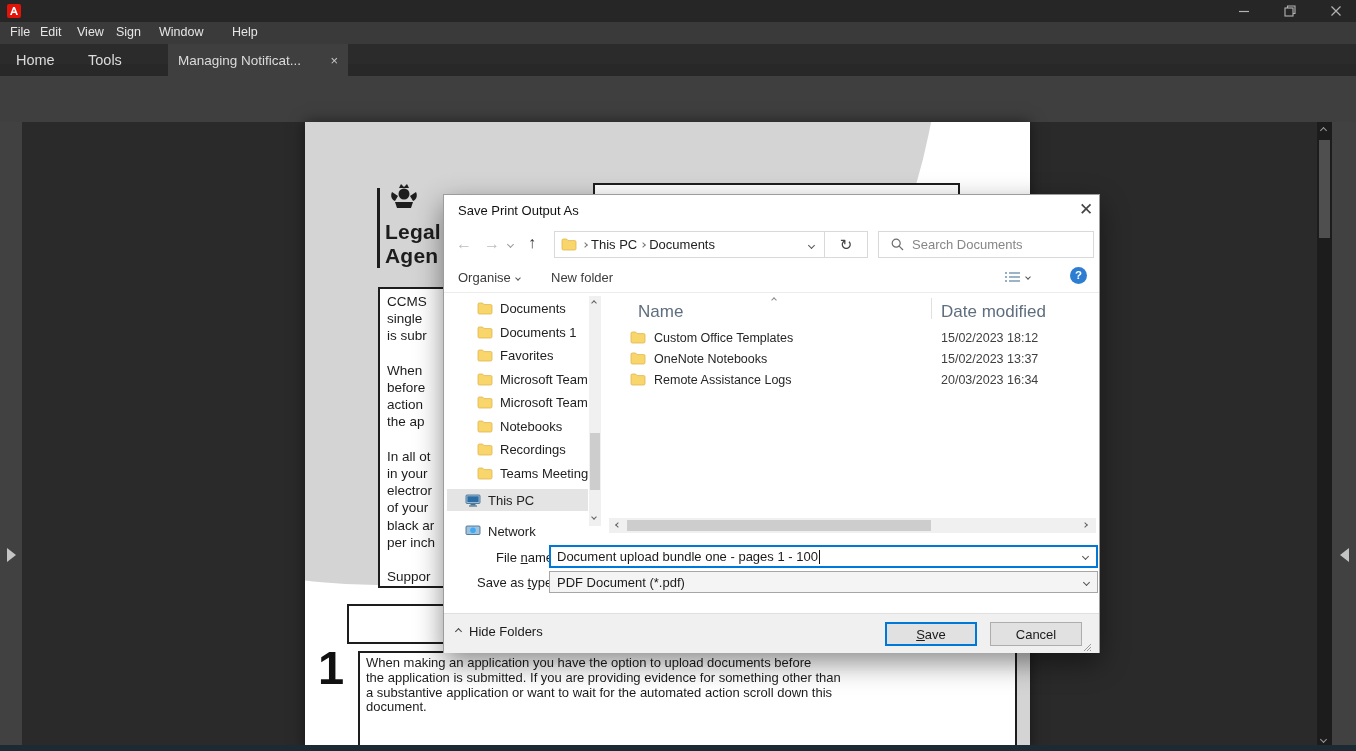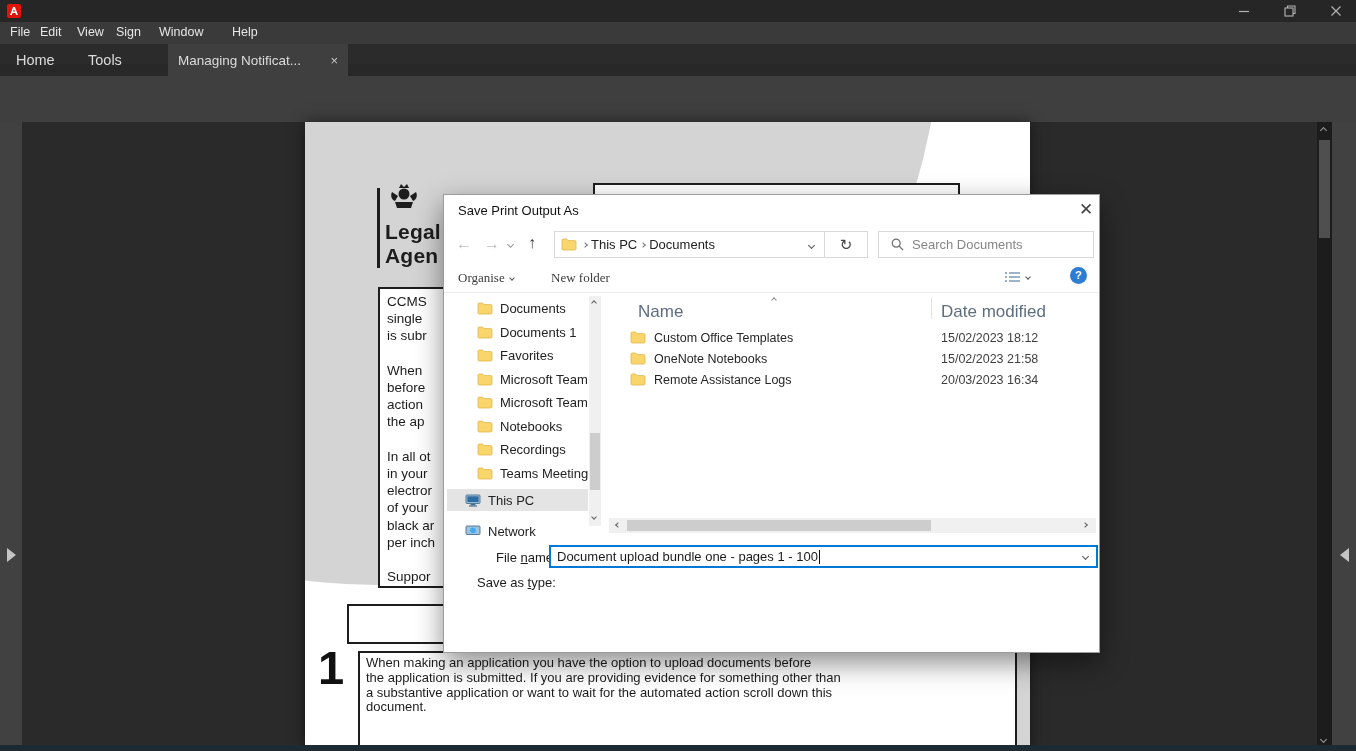--- a/index.html
+++ b/index.html
@@ -49,21 +49,21 @@
   .dlg-close { position:absolute; left:632px; top:5px; width:20px; height:20px; color:#444;
     font-size:17px; text-align:center; line-height:20px; cursor:default; }
   .navbox { position:absolute; border:1px solid #d9d9d9; background:#fff; height:27px; top:36px; display:flex; align-items:center; }
   .crumb { font-size:13px; color:#222; margin:0 4px; }
   .cv { display:inline-block; width:6px; height:6px; border-right:1.5px solid currentColor;
     border-bottom:1.5px solid currentColor; }
   .cv.down { transform:rotate(45deg); }
   .cv.up { transform:rotate(-135deg); }
   .cv.right { transform:rotate(-45deg); }
   .cv.left { transform:rotate(135deg); }
-  .cmd { position:absolute; top:75px; font-size:13px; color:#3c3c3c; display:flex; align-items:center; gap:5px;font-family:Liberation Serif, serif; }
+  .cmd { position:absolute; top:75px; font-size:13px; color:#3c3c3c; display:flex; align-items:center; gap:5px; }
   .sb-row { position:absolute; left:0; width:141px; height:22px; display:flex; align-items:center; font-size:13px; color:#222; }
   .sb-row .lbl { white-space:nowrap; overflow:hidden; }
   .sel-row { background:#e4e4e4; }
   .hdr { font-size:17px; color:#5f6e7e; }
   .file-row { position:absolute; display:flex; align-items:center; font-size:12.5px; color:#262626; height:21px; }
   .file-date { position:absolute; font-size:12.5px; color:#3f3f3f; height:21px; display:flex; align-items:center; }
   .combo { position:absolute; left:105px; width:549px; display:flex; align-items:center; background:#fff; }
   .combo-chev { position:absolute; right:8px; color:#555; }
   .footer { position:absolute; left:0; top:418px; width:655px; height:40px; background:#f0f0f0; border-top:1px solid #dfdfdf; }
   .btn { position:absolute; top:8px; width:92px; height:24px; background:#e1e1e1; border:1px solid #adadad;
@@ -440,21 +440,21 @@
         </svg>
         <span>Custom Office Templates</span>
       </div>
     <span class="file-date" style="left:497px;top:132px">15/02/2023 18:12</span>
     <div class="file-row" style="left:186px;top:153px">
         <svg class="folder-ico" style="margin-right:8px" viewBox="0 0 16 13">
           <path d="M1 2.2C1 1.5 1.5 1 2.2 1H5.6L7 2.6H13.8C14.5 2.6 15 3.1 15 3.8V10.8C15 11.5 14.5 12 13.8 12H2.2C1.5 12 1 11.5 1 10.8Z" fill="#f9d66c" stroke="#dfb64f" stroke-width="0.8"></path>
         </svg>
         <span>OneNote Notebooks</span>
       </div>
-    <span class="file-date" style="left:497px;top:153px">15/02/2023 21:58</span>
+    <span class="file-date" style="left:497px;top:153px">15/02/2023 13:37</span>
     <div class="file-row" style="left:186px;top:174px">
         <svg class="folder-ico" style="margin-right:8px" viewBox="0 0 16 13">
           <path d="M1 2.2C1 1.5 1.5 1 2.2 1H5.6L7 2.6H13.8C14.5 2.6 15 3.1 15 3.8V10.8C15 11.5 14.5 12 13.8 12H2.2C1.5 12 1 11.5 1 10.8Z" fill="#f9d66c" stroke="#dfb64f" stroke-width="0.8"></path>
         </svg>
         <span>Remote Assistance Logs</span>
       </div>
     <span class="file-date" style="left:497px;top:174px">20/03/2023 16:34</span>
 
     <div class="scrollbar" style="left:165px;top:323px;width:487px;height:15px">
       <span class="cv left sarrow" style="left:7px;top:5px;width:4px;height:4px"></span>
@@ -462,17 +462,40 @@
       <span class="cv right sarrow" style="left:474px;top:5px;width:4px;height:4px"></span>
     </div>
 
     <span class="abs" style="left:52px;top:355px"><span>File </span><span style="text-decoration:underline">n</span><span>ame:</span></span>
     <div class="combo" style="top:350px;height:23px;border:2px solid #0078d7;padding-left:6px">
       <span>Document upload bundle one - pages 1 - 100</span>
         <span class="caret-bar"></span>
       <span class="cv down combo-chev" style="width:5px;height:5px"></span>
     </div>
     <span class="abs" style="left:33px;top:380px"><span>Save as </span><span style="text-decoration:underline">t</span><span>ype:</span></span>
-
+    <div class="combo" style="top:376px;height:22px;border:1px solid #a6a6a6;background:#f4f4f4;padding-left:7px">
+      <span>PDF Document (*.pdf)</span>
+      <span class="cv down combo-chev" style="width:5px;height:5px"></span>
+    </div>
+
+    <div class="footer">
+      <div class="abs" style="left:12px;top:10px;display:flex;align-items:center;gap:8px">
+        <span class="cv up" style="width:5px;height:5px;color:#444"></span>
+        <span>Hide Folders</span>
+      </div>
+      <div class="btn btn-default" style="left:441px">
+          <span><span style="text-decoration:underline">S</span><span>ave</span></span>
+        </div>
+      <div class="btn" style="left:546px">
+          <span>Cancel</span>
+        </div>
+      <svg class="abs" style="left:638px;top:28px" width="10" height="10">
+          <g stroke="#9a9a9a" stroke-width="1">
+            <line x1="9" y1="2" x2="2" y2="9"></line>
+            <line x1="9" y1="5" x2="5" y2="9"></line>
+            <line x1="9" y1="8" x2="8" y2="9"></line>
+          </g>
+        </svg>
+    </div>
   </div>
 
   <div class="abs bottom-strip"></div>
 </div>
 
 </body></html>

